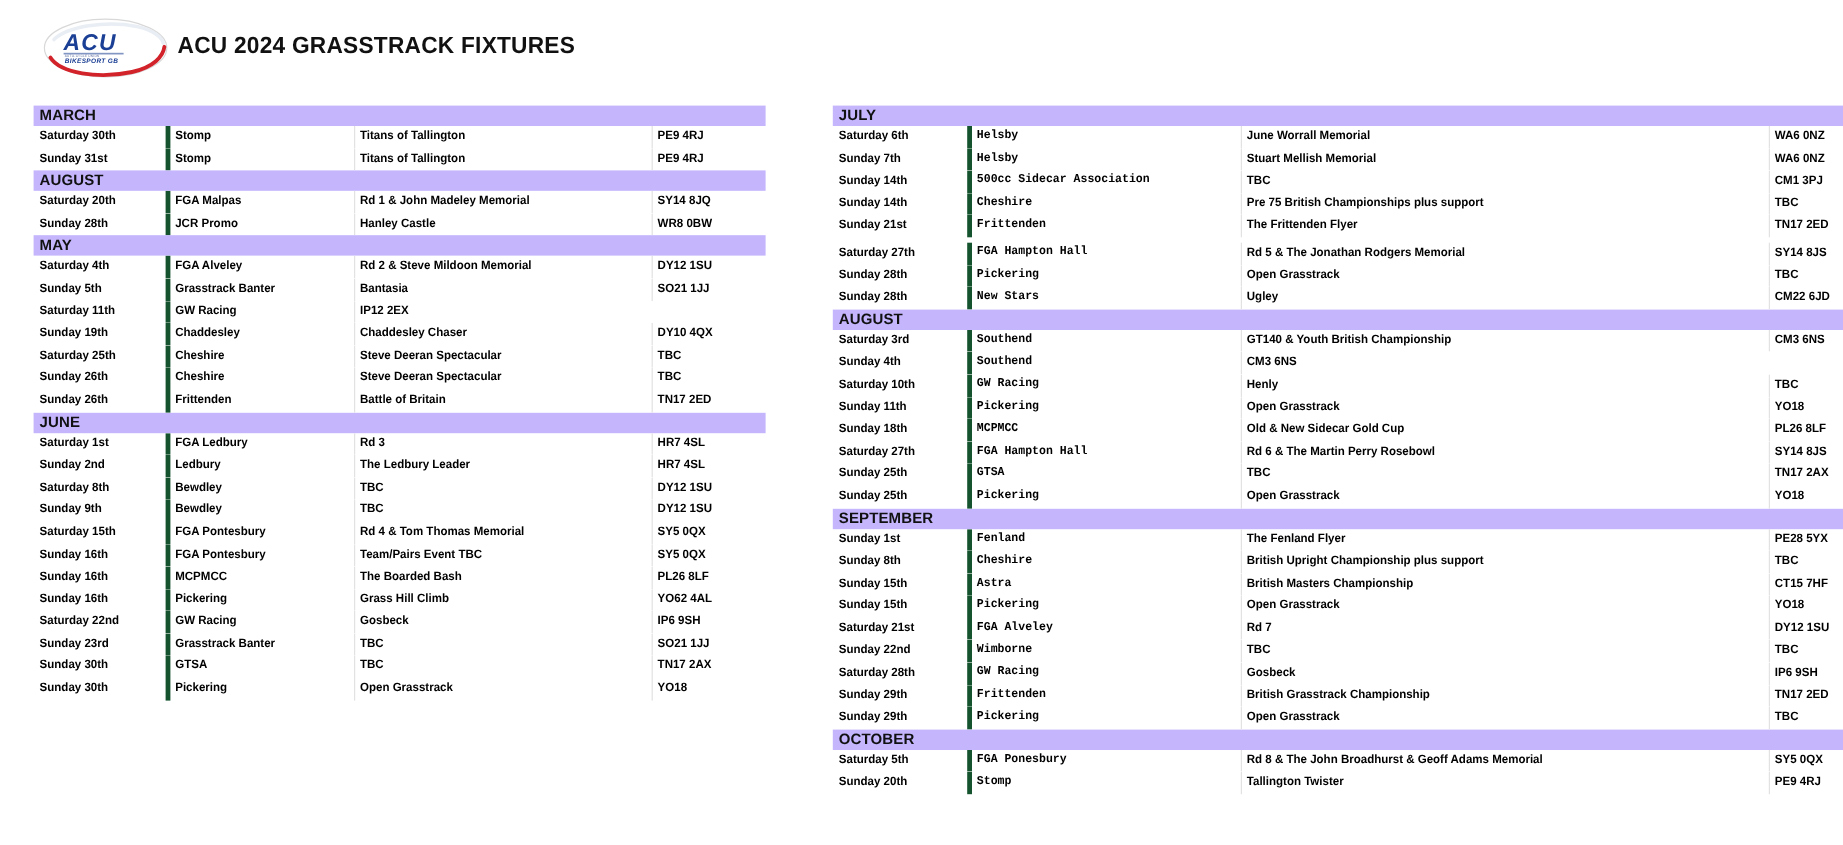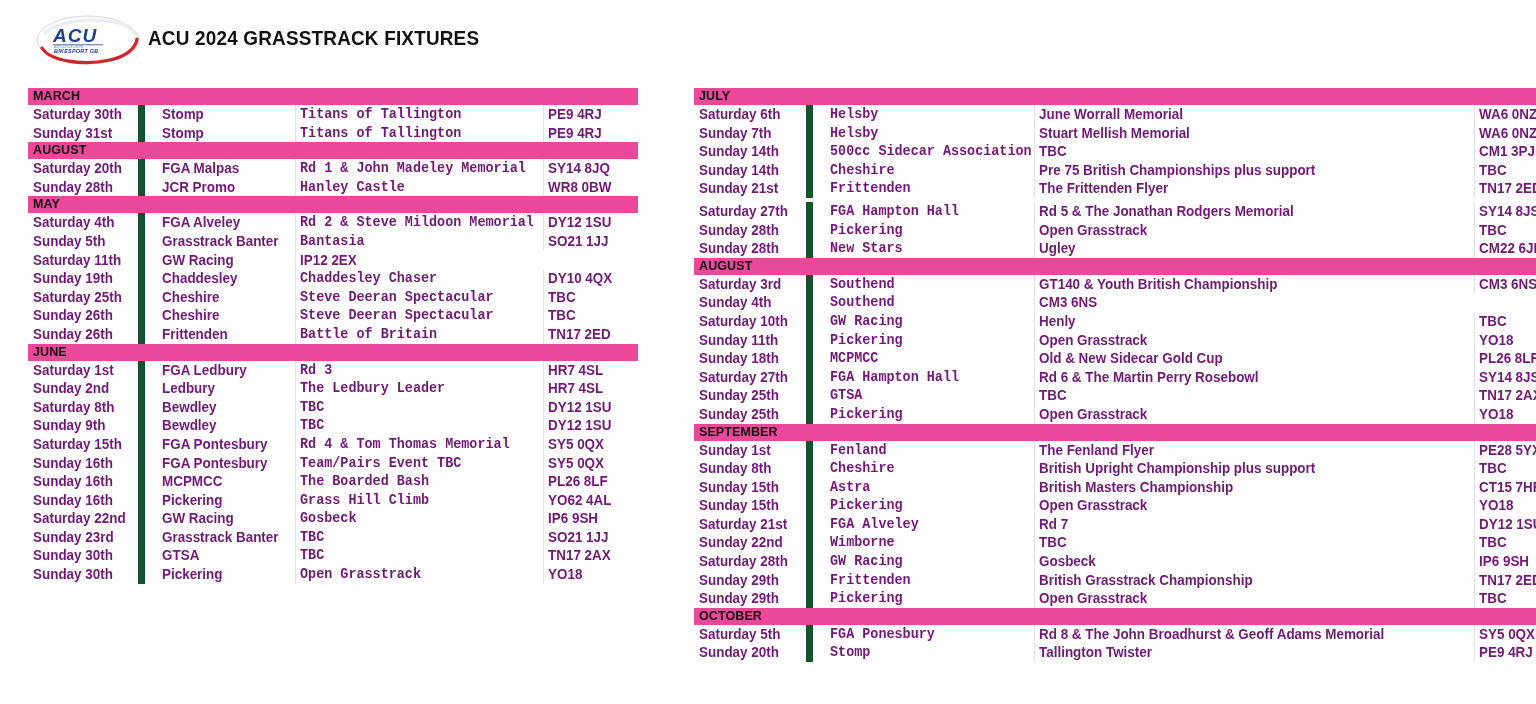--- a/index.html
+++ b/index.html
@@ -50,57 +50,57 @@
 
   
   .fixtures {
     position: absolute;
     top: 88px;
   }
   .fixtures.left  { left: 28px;  width: 610px; }
   .fixtures.right { left: 648px; width: 870px; margin-left: 46px; }
 
   .month-bar {
-    background: #ec4899;
+    background: #c4b5fd;
     height: 17px;
     line-height: 17px;
     font-size: 12.5px;
     font-weight: bold;
     color: #111111;
     padding-left: 5px;
     letter-spacing: 0.1px;
     box-sizing: border-box;
     overflow: hidden;
   }
 
   .row {
     display: flex;
     height: 18.6px;
     line-height: 18.6px;
-    font-size: 14px;
+    font-size: 10px;
     font-weight: bold;
-    color: #701a75;
+    color: #000000;
     white-space: nowrap;
     overflow: hidden;
     align-items: center;
   }
   .row.gap { margin-top: 4px; }
 
   .c-date  { flex: 0 0 auto; box-sizing: border-box; padding-left: 5px; }
-  .c-club  { flex: 0 0 auto; box-sizing: border-box; padding-left: 17px;
-             border-left: 7px solid #14532d; }
+  .c-club  { flex: 0 0 auto; box-sizing: border-box; padding-left: 4px;
+             border-left: 4px solid #14532d; }
   .c-event { flex: 0 0 auto; box-sizing: border-box; padding-left: 4px;
              border-left: 1px solid #e2e2e2; }
   .c-post  { flex: 1 1 auto; box-sizing: border-box; padding-left: 4px;
              border-left: 1px solid #e2e2e2; }
 
   
   .left  .c-date  { width: 110px; }
   .left  .c-club  { width: 157px; }
-  .left  .c-event { width: 248px; font-family: Liberation Mono, monospace; }
+  .left  .c-event { width: 248px; }
 
   
   .right .c-date  { width: 112px; }
   .right .c-club  { width: 228px; font-family: Liberation Mono, monospace; }
   .right .c-event { width: 440px; }
 
   .cell-text {
     display: block;
     transform: scaleX(0.96);
     transform-origin: left center;

